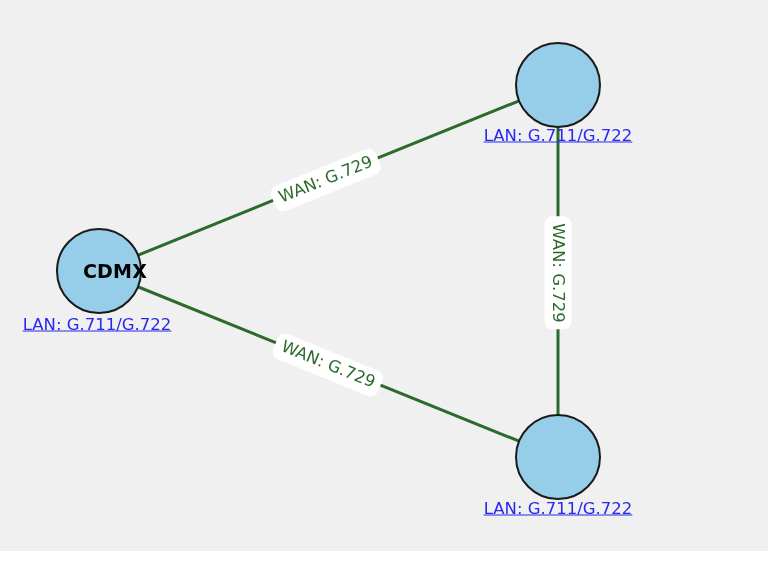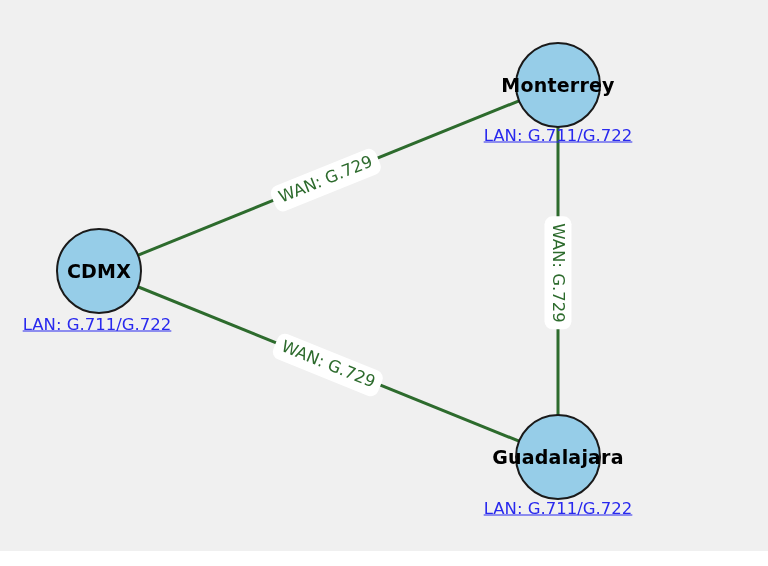--- a/index.html
+++ b/index.html
@@ -33,21 +33,21 @@
     border:2px solid var(--node-border);
   }
   .node-circle.cdmx{left:56px;top:228px;}
   .node-circle.monterrey{left:515px;top:42px;}
   .node-circle.guadalajara{left:515px;top:414px;}
   .node-label{
     position:absolute;transform:translate(-50%,-50%);
     font-size:19px;font-weight:bold;color:var(--node-text);
     white-space:nowrap;letter-spacing:0.2px;
   }
-  .node-label.cdmx{left:99px;top:271px;}
+  .node-label.cdmx{left:115px;top:271px;}
   .node-label.monterrey{left:558px;top:85px;}
   .node-label.guadalajara{left:558px;top:457px;}
   .lan-label{
     position:absolute;transform:translate(-50%,-50%);
     font-size:16.5px;color:var(--lan-text);white-space:nowrap;text-decoration:underline;
   }
   .lan-label.cdmx{left:97px;top:324px;}
   .lan-label.monterrey{left:558px;top:135px;}
   .lan-label.guadalajara{left:558px;top:508px;}
   .edge-label{
@@ -79,22 +79,20 @@
       <line x1="99" y1="271" x2="558" y2="85"></line>
       <line x1="99" y1="271" x2="558" y2="457"></line>
       <line x1="558" y1="85" x2="558" y2="457"></line>
     </svg>
 
     <div class="node-circle cdmx"></div>
     <div class="node-circle monterrey"></div>
     <div class="node-circle guadalajara"></div>
 
     <div class="node-label cdmx">CDMX</div>
-    <div class="node-label monterrey">Monterrey</div>
-    <div class="node-label guadalajara">Guadalajara</div>
 
     <div class="lan-label cdmx">LAN: G.711/G.722</div>
     <div class="lan-label monterrey">LAN: G.711/G.722</div>
     <div class="lan-label guadalajara">LAN: G.711/G.722</div>
 
     <div class="edge-label cdmx-monterrey">WAN: G.729</div>
     <div class="edge-label cdmx-guadalajara">WAN: G.729</div>
     <div class="edge-label monterrey-guadalajara">WAN: G.729</div>
 
   </div>

